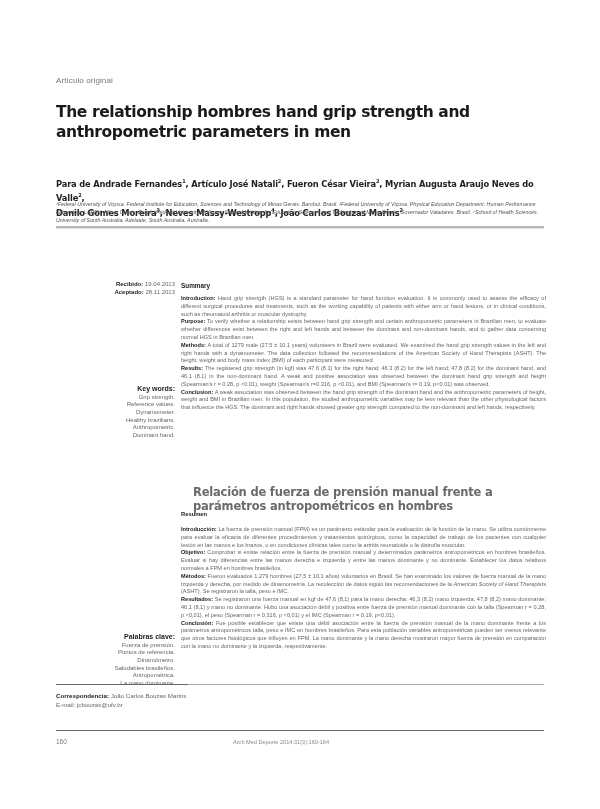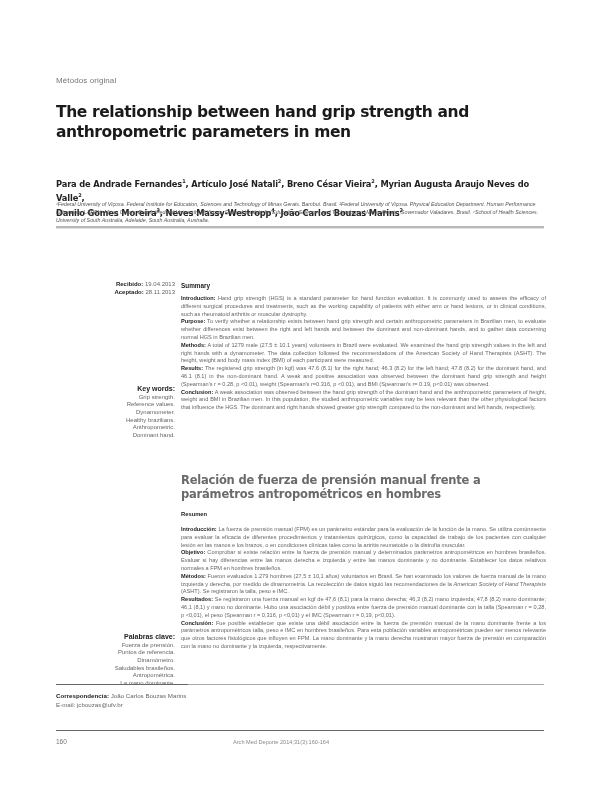--- a/index.html
+++ b/index.html
@@ -45,21 +45,21 @@
     position: absolute; left: 181px; width: 365px;
     font-size: 5.6px; line-height: 7.8px; color: #666; text-align: justify;
   }
   .abstract p { margin: 0; }
   .abstract b { color: #222; }
   .abs-en { top: 282px; }
   .abs-heading { font-size: 6.4px; font-weight: bold; color: #222; margin-bottom: 5px; line-height: 8px; }
   .es-title {
     position: absolute; left: 181px; top: 473px; width: 360px;
     font-family: "DejaVu Sans", sans-serif;
-    font-size: 11.5px; line-height: 14px; color: #6a6a6a; margin: 0; letter-spacing: -0.2px;
+    font-size: 11.5px; line-height: 14px; color: #6a6a6a; margin: 12px; letter-spacing: -0.2px;
   }
   .abs-es-head { position: absolute; left: 181px; top: 511px; font-size: 5.8px; font-weight: bold; color: #222; }
   .abs-es { top: 526px; }
   .abstract i { font-style: italic; }
   .rule-mid {
     position: absolute; left: 56px; top: 684px; width: 488px; height: 1px;
     background: #aaa;
   }
   .rule-mid .dark { position: absolute; left: 0; top: 0; width: 132px; height: 1px; background: #666; }
   .corr {
@@ -68,28 +68,28 @@
   .corr b { color: #222; }
   .rule-bottom {
     position: absolute; left: 56px; top: 730px; width: 488px; height: 1px; background: #666;
   }
   .page-num { position: absolute; left: 56px; top: 738px; font-size: 6.5px; color: #777; }
   .journal-ref { position: absolute; left: 233px; top: 739px; font-size: 5.6px; color: #888; }
 </style>
 </head>
 <body>
 
-<div class="section-label">Métodos original</div>
+<div class="section-label">Artículo original</div>
 
-<h1 class="title">The relationship between hand grip strength and anthropometric parameters in men</h1>
+<h1 class="title">The relationship hombres hand grip strength and anthropometric parameters in men</h1>
 
 <div class="authors">
   <span>Para de Andrade Fernandes</span><sup>1</sup>,
   <span>Artículo José Natali</span><sup>2</sup>,
-  <span>Breno César Vieira</span><sup>2</sup>,
+  <span>Fueron César Vieira</span><sup>2</sup>,
   <span>Myrian Augusta Araujo Neves do Valle</span><sup>2</sup>,<br>
   <span>Danilo Gomes Moreira</span><sup>3</sup>,
   <span>Neves Massy-Westropp</span><sup>4</sup>,
   <span>João Carlos Bouzas Marins</span><sup>2</sup>
 </div>
 
 <div class="affil">¹Federal University of Viçosa. Federal Institute for Education, Sciences and Technology of Minas Gerais. Bambuí. Brasil. ²Federal University of Viçosa. Physical Education Department. Human Performance Laboratory. LAPEH. Minas Gerais, Brazil. ³Federal University of Viçosa. Federal Institute for Education, Sciences and Technology of Minas Gerais. Governador Valadares. Brasil. ⁴School of Health Sciences. University of South Australia, Adelaide, South Australia, Australia.</div>
 
 <div class="rule-top"></div>
 

